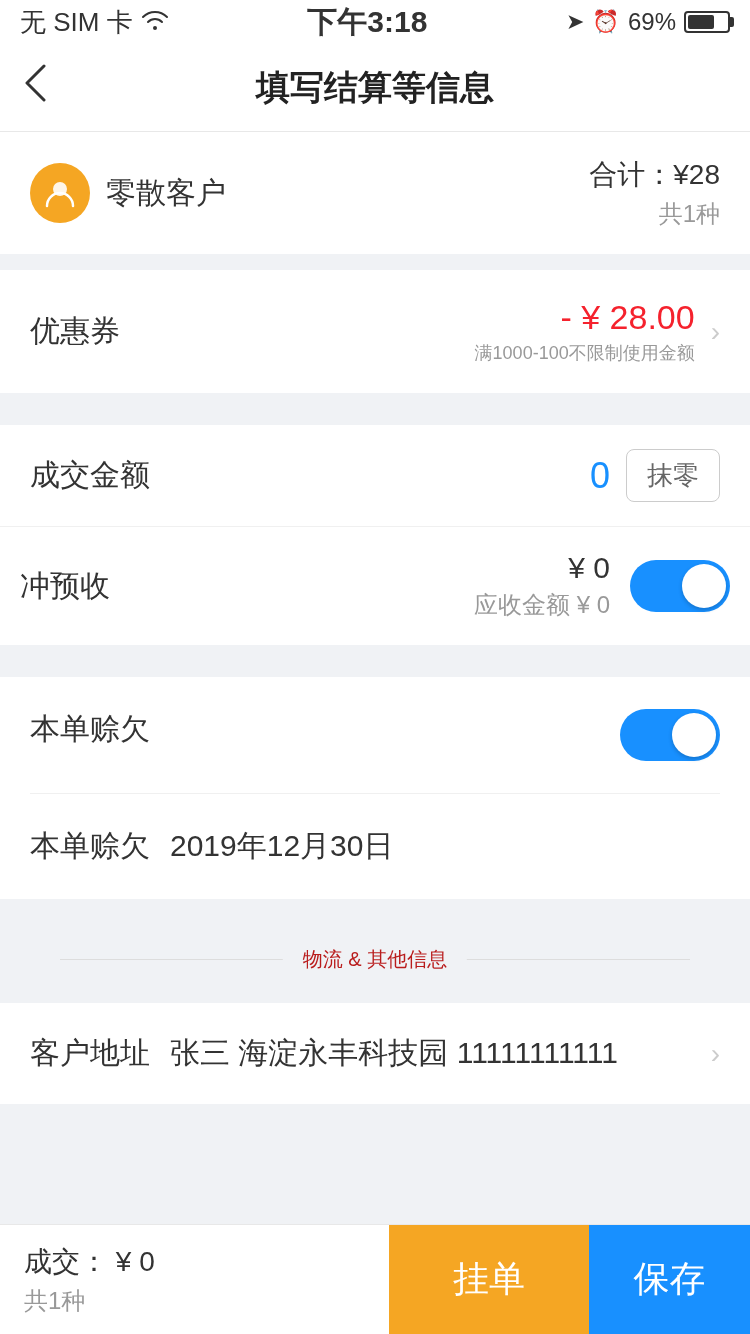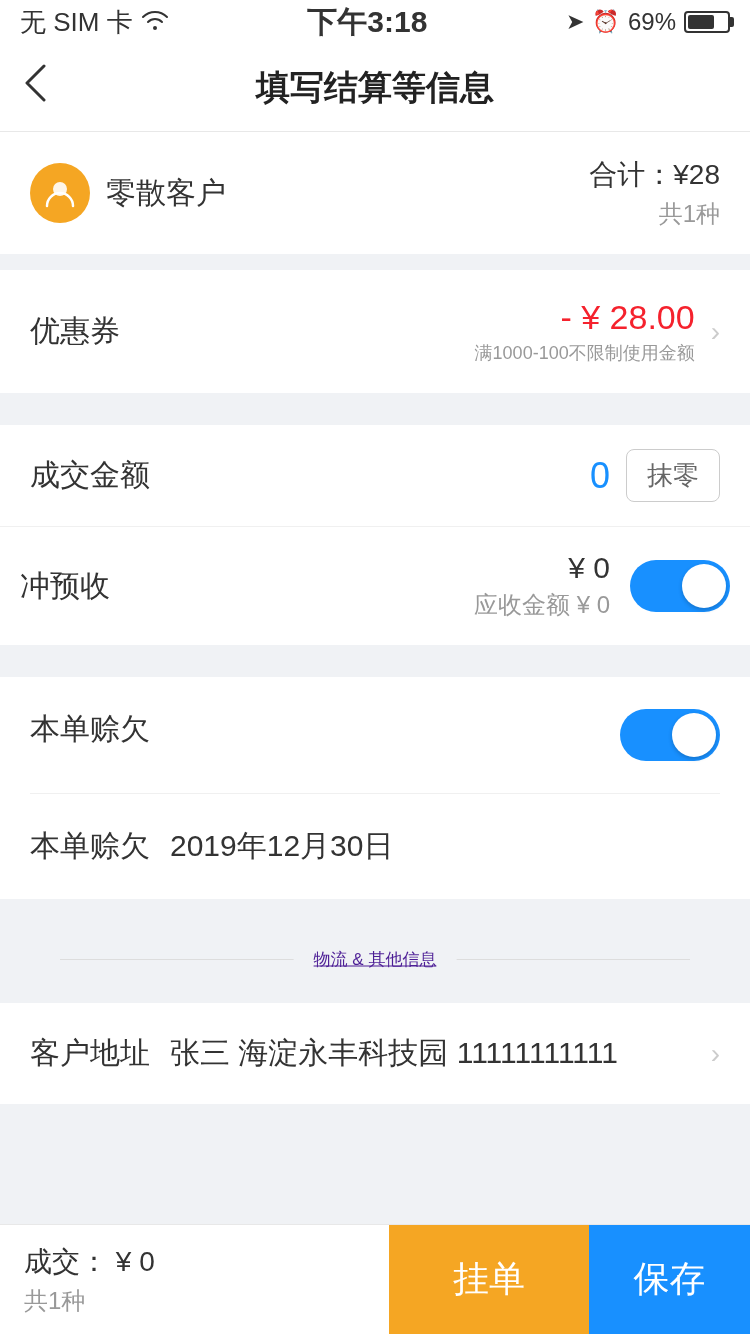--- a/index.html
+++ b/index.html
@@ -500,21 +500,21 @@
   <div class="duedate-row">
     <span class="duedate-label">本单赊欠</span>
     <span class="duedate-value">2019年12月30日</span>
   </div>
 </div>
 
 <div class="spacer"></div>
 
 <div class="divider-section">
   <div style="position:relative; width:100%; height:1px; background:#ddd; margin:0 60px; flex:1; max-width:630px;">
-    <span style="position:absolute; left:50%; top:50%; transform:translate(-50%,-50%); background:#f0f2f5; padding:0 20px; font-size:17px; color:#4c1d95; white-space:nowrap;text-decoration:underline;">物流 &amp; 其他信息</span>
+    <span style="position:absolute; left:50%; top:50%; transform:translate(-50%,-50%); background:#f0f2f5; padding:0 20px; font-size:20px; color:#b91c1c; white-space:nowrap;">物流 &amp; 其他信息</span>
   </div>
 </div>
 
 <div class="spacer"></div>
 
 <div class="section">
   <div class="address-row">
     <div class="address-left">
       <span class="address-label">客户地址</span>
       <span class="address-value">张三 海淀永丰科技园 11111111111</span>

